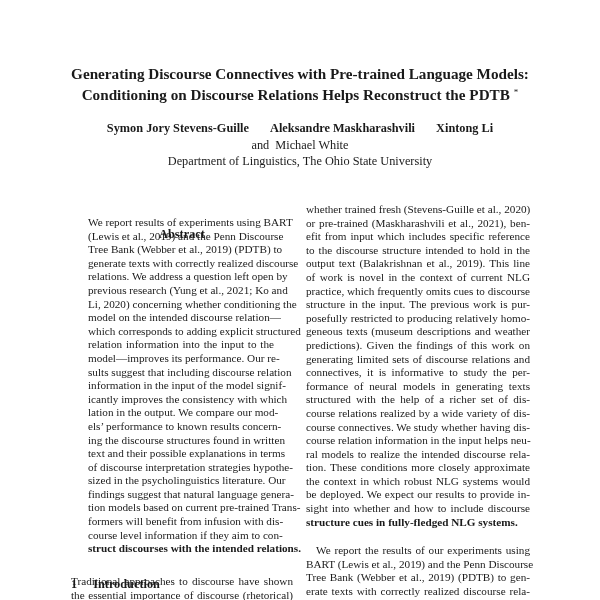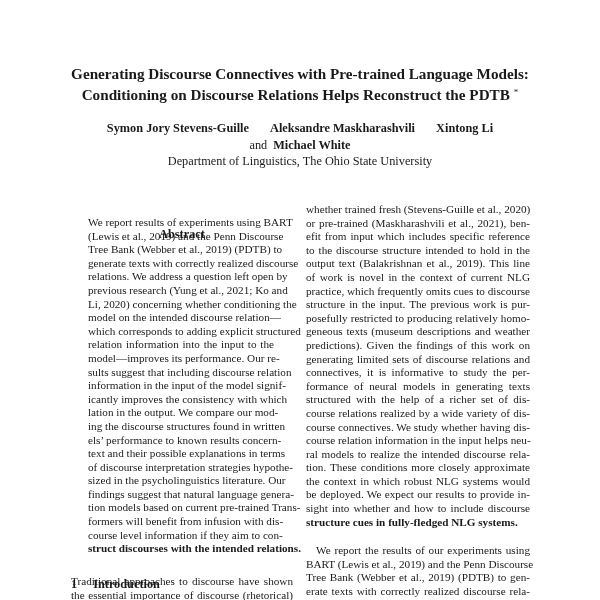--- a/index.html
+++ b/index.html
@@ -9,21 +9,21 @@
            font-weight: bold; font-size: 15.2px; line-height: 19px; }
   #title1 { top: 64px; }
   #title2 { top: 83px; }
   .star { font-weight: normal; font-size: 9px; vertical-align: 5px; margin-left: 4px; }
   .authors { position: absolute; left: 0; width: 600px; text-align: center;
              font-size: 12.3px; line-height: 16px; }
   #authors1 { top: 120px; font-weight: bold; }
   #authors1 span { margin: 0 9px; text-align: right; }
   #authors2 { top: 137px; }
   #authors2 .and { font-weight: normal; margin-right: 6px; }
-  #authors2 .name { font-weight: bold; }
+  #authors2 .name { font-weight: normal; }
   #affil { top: 153px; font-weight: normal; }
   .heading { position: absolute; font-weight: bold; font-size: 12.3px; margin-top: 24px; }
   #abstract-heading { top: 203px; left: 71px; width: 222px; text-align: center; }
   #intro-heading { top: 553px; left: 71px; }
   #intro-heading .num { margin-right: 16px; }
   .col { position: absolute; font-size: 11.2px; line-height: 13.6px; }
   .col .ln { display: block; white-space: nowrap; text-align: justify; text-align-last: justify; height: 13.6px; overflow: visible; }
   .col .ln.last { text-align-last: left; font-weight: bold; }
   #abstract-text { left: 88px; width: 186px; top: 216px; }
   #intro-text { left: 71px; width: 222px; top: 575px; }
@@ -57,22 +57,22 @@
     <span class="ln">previous research (Yung et al., 2021; Ko and</span>
     <span class="ln">Li, 2020) concerning whether conditioning the</span>
     <span class="ln">model on the intended discourse relation—</span>
     <span class="ln">which corresponds to adding explicit structured</span>
     <span class="ln">relation information into the input to the</span>
     <span class="ln">model—improves its performance. Our re-</span>
     <span class="ln">sults suggest that including discourse relation</span>
     <span class="ln">information in the input of the model signif-</span>
     <span class="ln">icantly improves the consistency with which</span>
     <span class="ln">lation in the output. We compare our mod-</span>
+    <span class="ln">els’ performance to known results concern-</span>
     <span class="ln">ing the discourse structures found in written</span>
-    <span class="ln">els’ performance to known results concern-</span>
     <span class="ln">text and their possible explanations in terms</span>
     <span class="ln">of discourse interpretation strategies hypothe-</span>
     <span class="ln">sized in the psycholinguistics literature. Our</span>
     <span class="ln">findings suggest that natural language genera-</span>
     <span class="ln">tion models based on current pre-trained Trans-</span>
     <span class="ln">formers will benefit from infusion with dis-</span>
     <span class="ln">course level information if they aim to con-</span>
     <span class="ln last">struct discourses with the intended relations.</span>
   </div>
 

